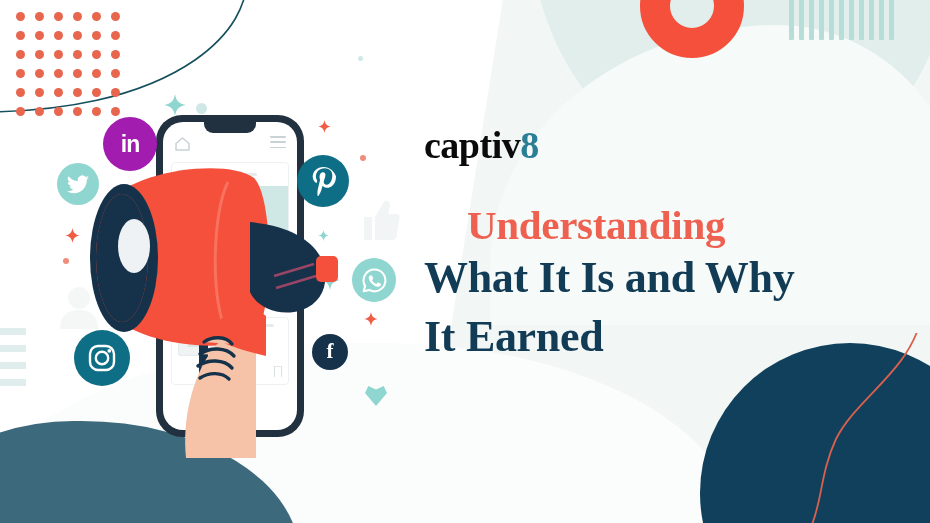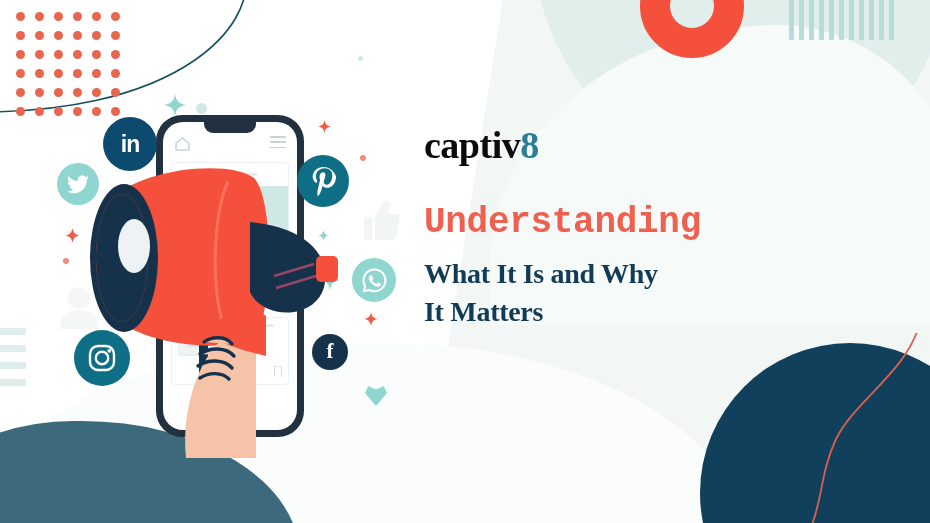--- a/index.html
+++ b/index.html
@@ -98,43 +98,43 @@
   .dots-pager{display:flex;gap:4px;justify-content:center;padding-top:6px;}
   .dots-pager i{width:4px;height:4px;border-radius:50%;background:#22313f;}
 
   
   .mega{position:absolute;left:78px;top:160px;width:260px;height:230px;}
   .arm{position:absolute;left:168px;top:300px;width:100px;height:160px;}
 
   
   .badge{position:absolute;border-radius:50%;display:flex;align-items:center;justify-content:center;}
   .badge svg,.badge span{display:block;}
-  .badge-li{left:103px;top:117px;width:54px;height:54px;background:#0c4a6e;justify-content:center;}
+  .badge-li{left:103px;top:117px;width:54px;height:54px;background:#a21caf;justify-content:center;}
   .badge-tw{left:57px;top:163px;width:42px;height:42px;background:#8fd5d0;}
   .badge-ig{left:74px;top:330px;width:56px;height:56px;background:#0e6e85;}
   .badge-pi{left:297px;top:155px;width:52px;height:52px;background:#0e6e85;}
   .badge-wa{left:352px;top:258px;width:44px;height:44px;background:#8fd5d0;}
   .badge-fb{left:312px;top:334px;width:36px;height:36px;background:#16324a;}
   .li-text{color:#fff;font-weight:700;font-size:23px;font-family:"Liberation Sans",sans-serif;letter-spacing:-1px;}
   .fb-text{color:#fff;font-weight:700;font-size:21px;font-family:"Liberation Serif",serif;line-height:1;margin-top:-2px;}
   .thumbup-ghost{position:absolute;left:360px;top:200px;opacity:.55;}
   .heart-mint{position:absolute;left:365px;top:386px;width:22px;height:20px;background:#8fd5d0;
     clip-path:polygon(50% 100%,0 35%,15% 0,50% 18%,85% 0,100% 35%);}
 
   
   .content{position:absolute;left:424px;top:126px;width:470px;}
   .logo{font-family:"Liberation Serif",serif;font-weight:700;font-size:38px;letter-spacing:-.5px;color:#0b0b0b;line-height:1;}
   .logo .eight{color:#2a7f97;}
   .headline{
-    font-family:Liberation Mono, monospace;font-weight:700;font-size:36px;line-height:1.12;
-    color:#ee6150;margin-top:39px;letter-spacing:-.3px;
+    font-family:Liberation Serif, serif;font-weight:700;font-size:41px;line-height:1.12;
+    color:#ee6150;margin-top:39px;letter-spacing:-.3px;margin-left:43px;
   }
   .subhead{
-    font-family:"Liberation Serif",serif;font-weight:700;font-size:28px;line-height:1.34;
-    color:#123c56;margin-top:12px;letter-spacing:-.3px;
+    font-family:"Liberation Serif",serif;font-weight:700;font-size:44px;line-height:1.34;
+    color:#123c56;margin-top:0;letter-spacing:-.3px;
   }
 </style>
 </head>
 <body>
 
 <div id="stage">
 
   <div class="bg-tint"></div>
   <div class="wave-top-right"></div>
   <div class="wave-top-white"></div>
@@ -382,17 +382,17 @@
   </svg>
   <div class="heart-mint"></div>
 
   <div class="content">
     <div class="logo"><span>captiv</span><span class="eight">8</span></div>
     <div class="headline">
       <div>Understanding</div>
     </div>
     <div class="subhead">
       <div>What It Is and Why</div>
-      <div>It Matters</div>
+      <div>It Earned</div>
     </div>
   </div>
 
 </div>
 
 </body></html>

